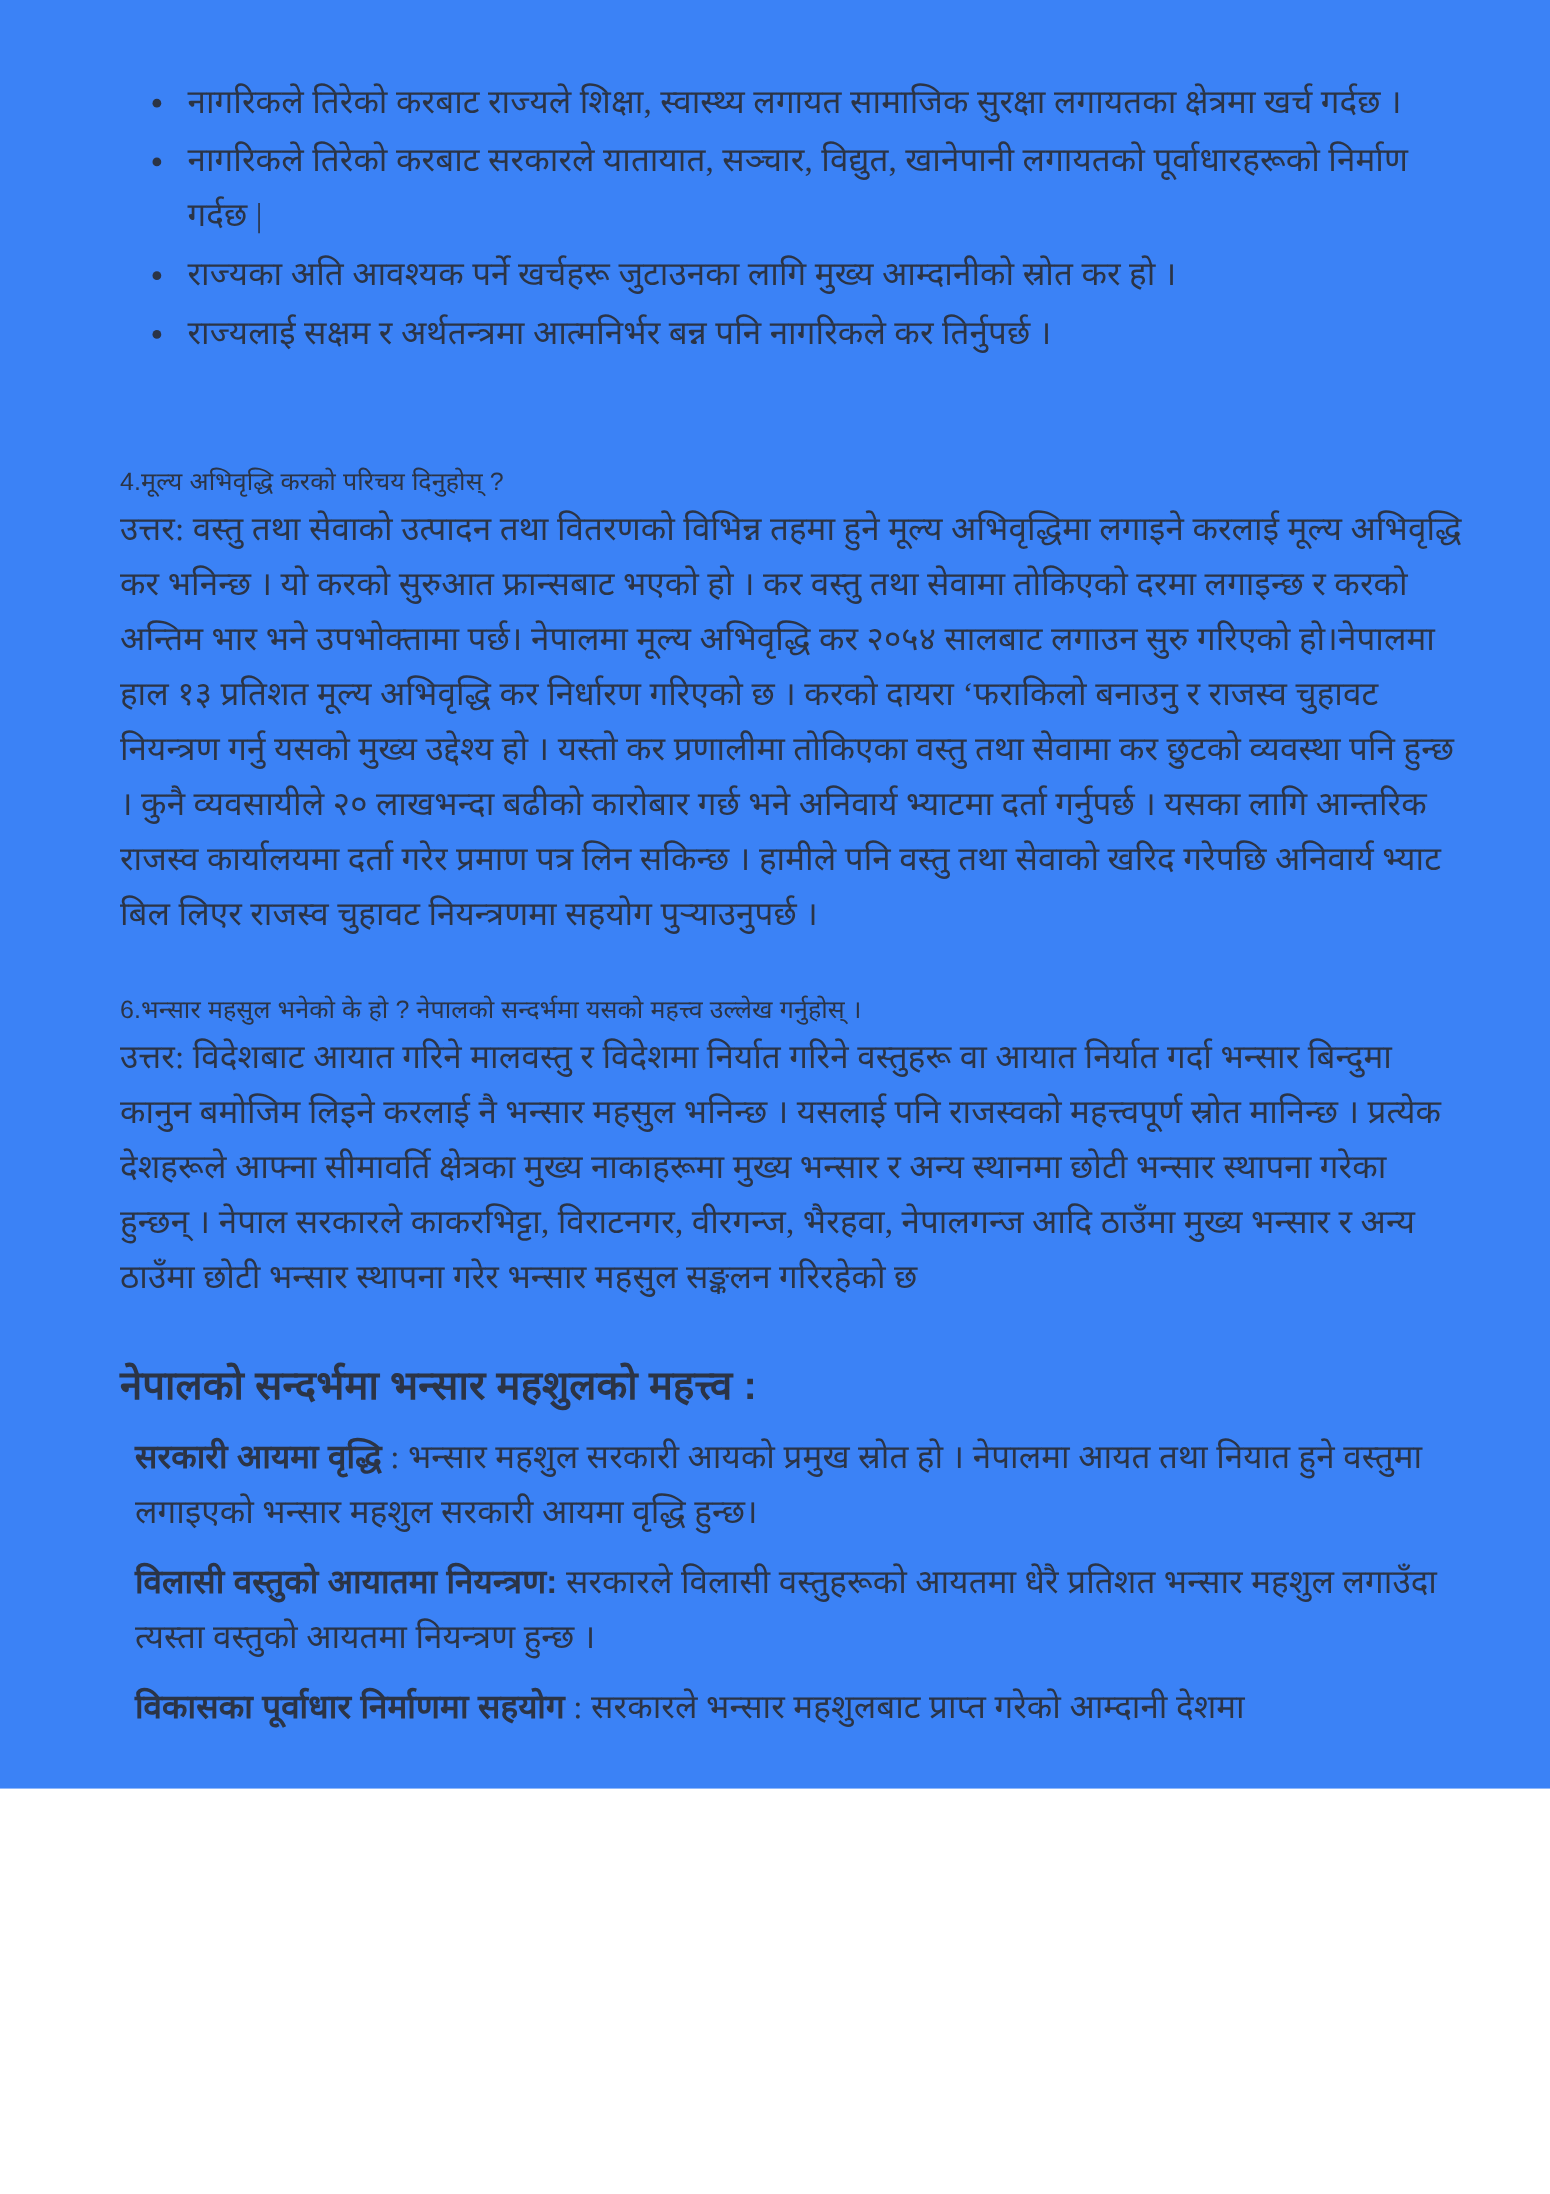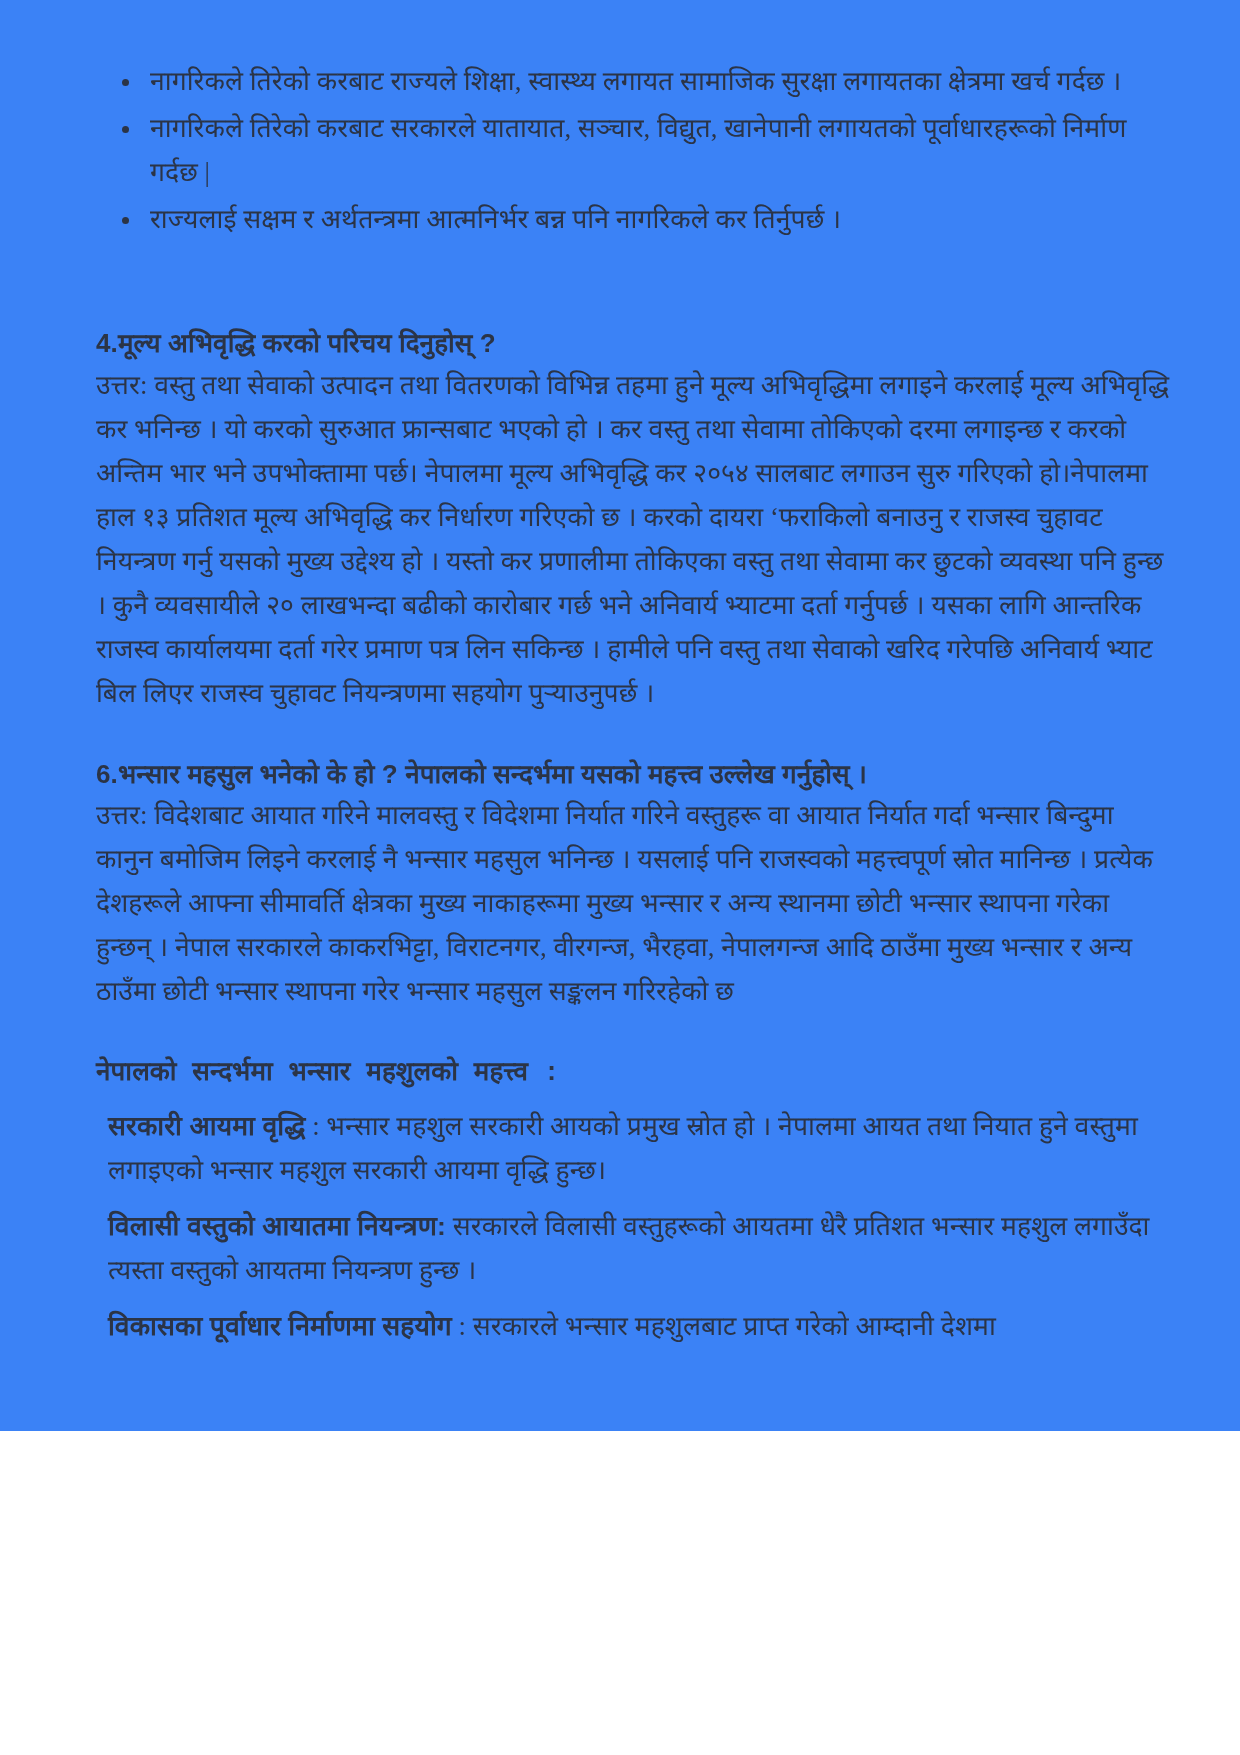--- a/index.html
+++ b/index.html
@@ -47,31 +47,31 @@
     border-radius: 50%;
     background: #2b3446;
   }
   p.para {
     margin: 0;
     line-height: 1.66;
   }
   .gap-lg { height: 40px; }
   h3.qhead {
     font-family: "Liberation Sans", "DejaVu Sans", sans-serif;
-    font-weight: bold;
-    font-size: 26px;
+    font-weight: normal;
+    font-size: 20px;
     line-height: 1.45;
     margin: 0 0 1px 0;
     color: #2b3446;
     letter-spacing: 0.1px;
   }
   h4.subhead {
-    font-family: Liberation Mono, monospace;
+    font-family: Liberation Sans, sans-serif;
     font-weight: bold;
-    font-size: 26px;
+    font-size: 32px;
     line-height: 1.5;
     margin: 0 0 2px 0;
     color: #2b3446;
   }
   .term {
     font-family: "Liberation Sans", "DejaVu Sans", sans-serif;
     font-weight: bold;
     color: #2b3446;
   }
   .ans-block {
@@ -86,20 +86,21 @@
 </head>
 <body>
 
 <div id="page">
 
   <div class="doc-body">
 
     <ul class="bullets">
       <li><span>नागरिकले तिरेको करबाट राज्यले शिक्षा, स्वास्थ्य लगायत सामाजिक सुरक्षा लगायतका क्षेत्रमा खर्च गर्दछ ।</span></li>
       <li><span>नागरिकले तिरेको करबाट सरकारले यातायात, सञ्चार, विद्युत, खानेपानी लगायतको पूर्वाधारहरूको निर्माण गर्दछ |</span></li>
+      <li><span>राज्यका अति आवश्यक पर्ने खर्चहरू जुटाउनका लागि मुख्य आम्दानीको स्रोत कर हो ।</span></li>
       <li><span>राज्यलाई सक्षम र अर्थतन्त्रमा आत्मनिर्भर बन्न पनि नागरिकले कर तिर्नुपर्छ ।</span></li>
     </ul>
 
     <div class="gap-lg"></div>
 
 
     <div class="gap-lg"></div>
 
     <h3 class="qhead">4.मूल्य अभिवृद्धि करको परिचय दिनुहोस् ?</h3>
     <p class="ans-block">उत्तर: वस्तु तथा सेवाको उत्पादन तथा वितरणको विभिन्न तहमा हुने मूल्य अभिवृद्धिमा लगाइने करलाई मूल्य अभिवृद्धि कर भनिन्छ । यो करको सुरुआत फ्रान्सबाट भएको हो । कर वस्तु तथा सेवामा तोकिएको दरमा लगाइन्छ र करको अन्तिम भार भने उपभोक्तामा पर्छ। नेपालमा मूल्य अभिवृद्धि कर २०५४ सालबाट लगाउन सुरु गरिएको हो।नेपालमा हाल १३ प्रतिशत मूल्य अभिवृद्धि कर निर्धारण गरिएको छ । करको दायरा ‘फराकिलो बनाउनु र राजस्व चुहावट नियन्त्रण गर्नु यसको मुख्य उद्देश्य हो । यस्तो कर प्रणालीमा तोकिएका वस्तु तथा सेवामा कर छुटको व्यवस्था पनि हुन्छ । कुनै व्यवसायीले २० लाखभन्दा बढीको कारोबार गर्छ भने अनिवार्य भ्याटमा दर्ता गर्नुपर्छ । यसका लागि आन्तरिक राजस्व कार्यालयमा दर्ता गरेर प्रमाण पत्र लिन सकिन्छ । हामीले पनि वस्तु तथा सेवाको खरिद गरेपछि अनिवार्य भ्याट बिल लिएर राजस्व चुहावट नियन्त्रणमा सहयोग पुऱ्याउनुपर्छ ।</p>

